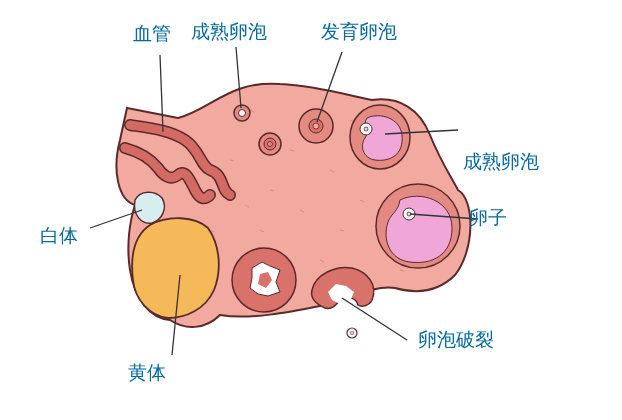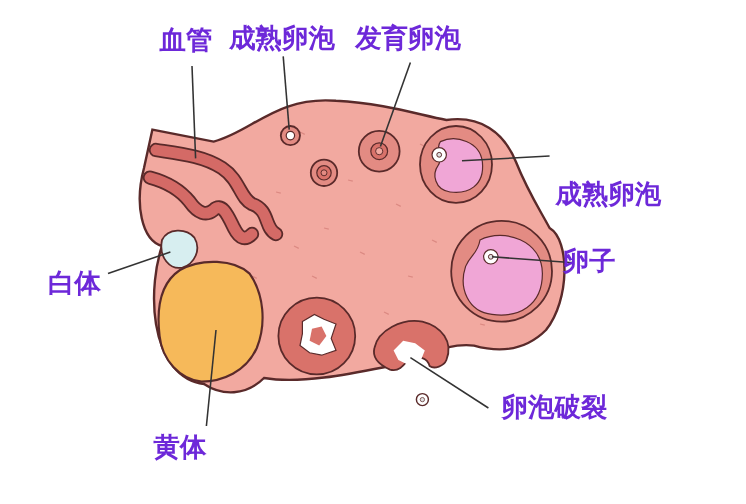--- a/index.html
+++ b/index.html
@@ -1,18 +1,18 @@
 <!DOCTYPE html>
 <html><head>
 <meta charset="utf-8">
 <style>
   html, body { margin:0; padding:0; background:#ffffff; }
   body { width:622px; height:420px; position:relative; overflow:hidden; font-family:"DejaVu Sans", sans-serif; }
   svg.diagram { position:absolute; left:0; top:0; }
-  .label { position:absolute; font-weight:bold; font-size:22px; color:#6d28d9; white-space:nowrap; letter-spacing:0px; line-height:1; }
+  .label { position:absolute; font-weight:normal; font-size:19px; color:#0369a1; white-space:nowrap; letter-spacing:0px; line-height:1; }
 </style>
 </head>
 <body>
 
 <svg class="diagram" width="622" height="420" viewBox="0 0 622 420">
 
   <path d="M127,108 L178,118 C210,110 230,80 280,84 C320,86 350,96 372,100 C400,96 420,110 430,135 C440,160 450,175 458,190 C475,200 475,250 455,275 C440,290 420,295 395,288 C370,285 350,300 320,306 C290,312 250,320 220,315 C205,330 185,330 170,320 C150,318 135,300 130,270 C126,245 130,220 135,205 C118,200 112,170 120,140 Z" fill="#f2a9a0" stroke="#5a2a2a" stroke-width="2"></path>
 
   <g stroke="#c9706a" stroke-width="1" opacity="0.55">
     <line x1="250" y1="110" x2="254" y2="112"></line>
@@ -98,18 +98,18 @@
     <line x1="458" y1="130" x2="385" y2="134"></line>
     <line x1="478" y1="219" x2="410" y2="214"></line>
     <line x1="90" y1="228" x2="142" y2="210"></line>
     <line x1="172" y1="355" x2="180" y2="275"></line>
     <line x1="407" y1="340" x2="342" y2="298"></line>
   </g>
 </svg>
 
 <div class="label" style="left:133px; top:24px;">血管</div>
 <div class="label" style="left:191px; top:22px;">成熟卵泡</div>
-<div class="label" style="left:296px; top:22px;">发育卵泡</div>
+<div class="label" style="left:321px; top:22px;">发育卵泡</div>
 <div class="label" style="left:463px; top:118px;margin-top:34px;">成熟卵泡</div>
 <div class="label" style="left:469px; top:208px;">卵子</div>
 <div class="label" style="left:40px; top:226px;text-align:center;">白体</div>
 <div class="label" style="left:128px; top:363px;">黄体</div>
 <div class="label" style="left:418px; top:330px;">卵泡破裂</div>
 
 </body></html>

